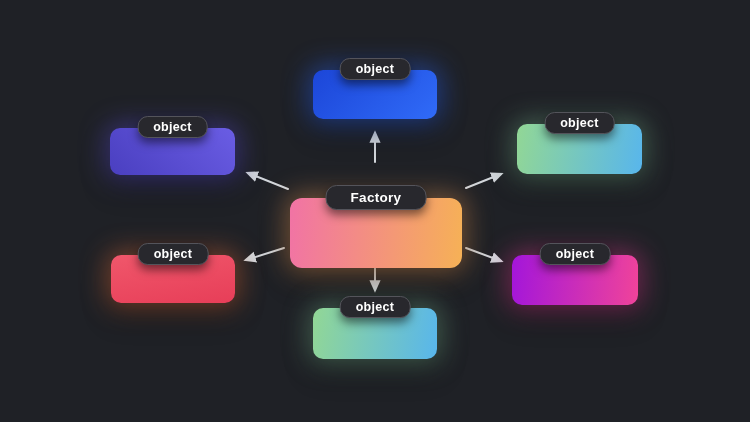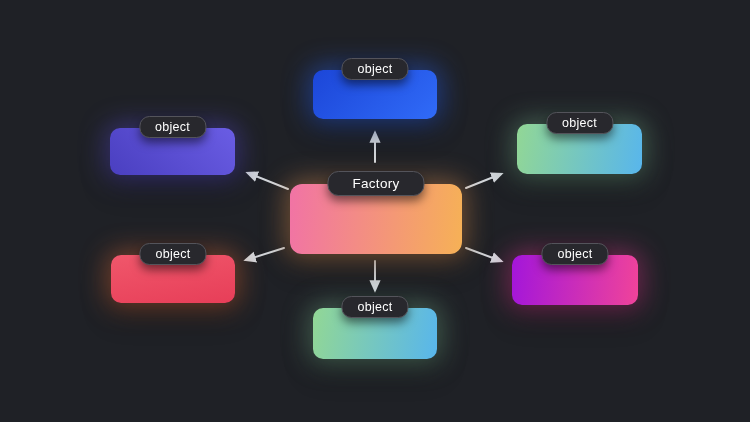--- a/index.html
+++ b/index.html
@@ -26,20 +26,21 @@
     stroke-linecap: round;
     opacity: 0.95;
   }
   .node {
     position: absolute;
     border-radius: 10px;
     box-sizing: border-box;
   }
   .node.factory {
     border-radius: 12px;
+    margin-top: 14px;
   }
   .pill {
     position: absolute;
     top: -12px;
     left: 50%;
     transform: translateX(-50%);
     background: #28282d;
     border: 1.5px solid #54545b;
     border-radius: 10px;
     padding: 3px 15px;
@@ -47,21 +48,21 @@
     white-space: nowrap;
   }
   .factory .pill {
     top: -13px;
     padding: 4px 24px;
     border-radius: 11px;
   }
   .pill-text {
     color: #ffffff;
     font-size: 12.5px;
-    font-weight: normal;
+    font-weight: bold;
     letter-spacing: 0.3px;
     line-height: 14px;
     display: block;
   }
   .factory .pill-text {
     font-size: 13.5px;
     line-height: 15px;
   }
 </style>
 </head>

